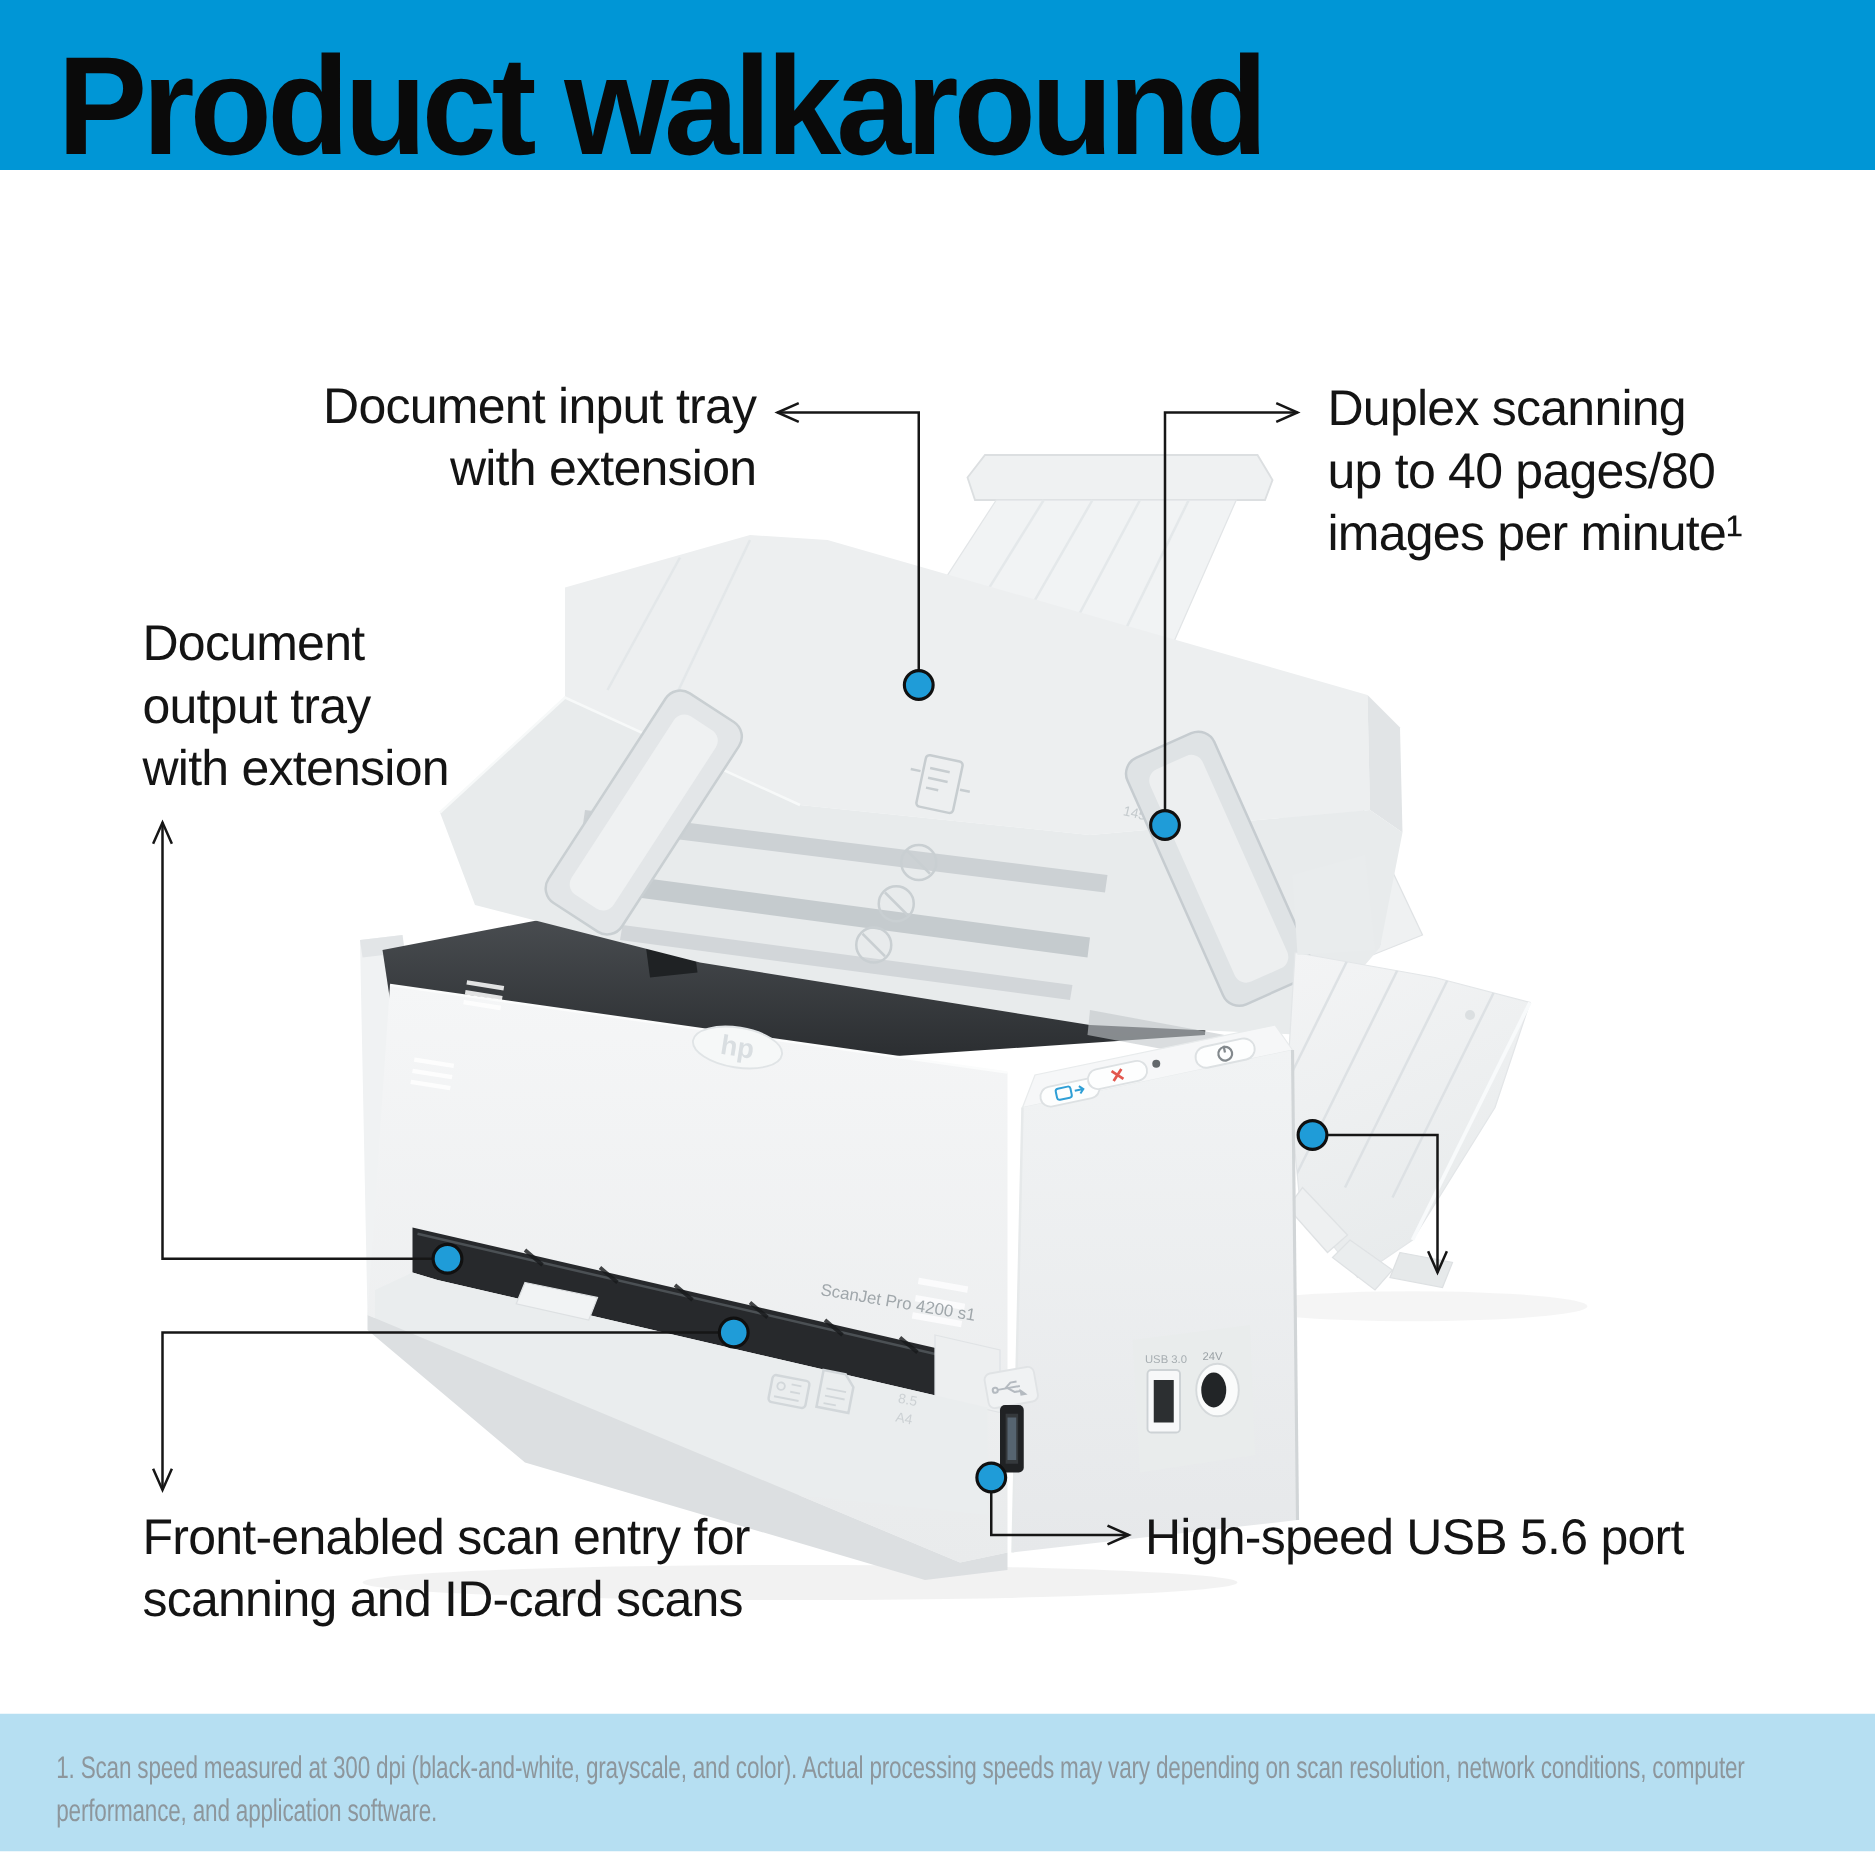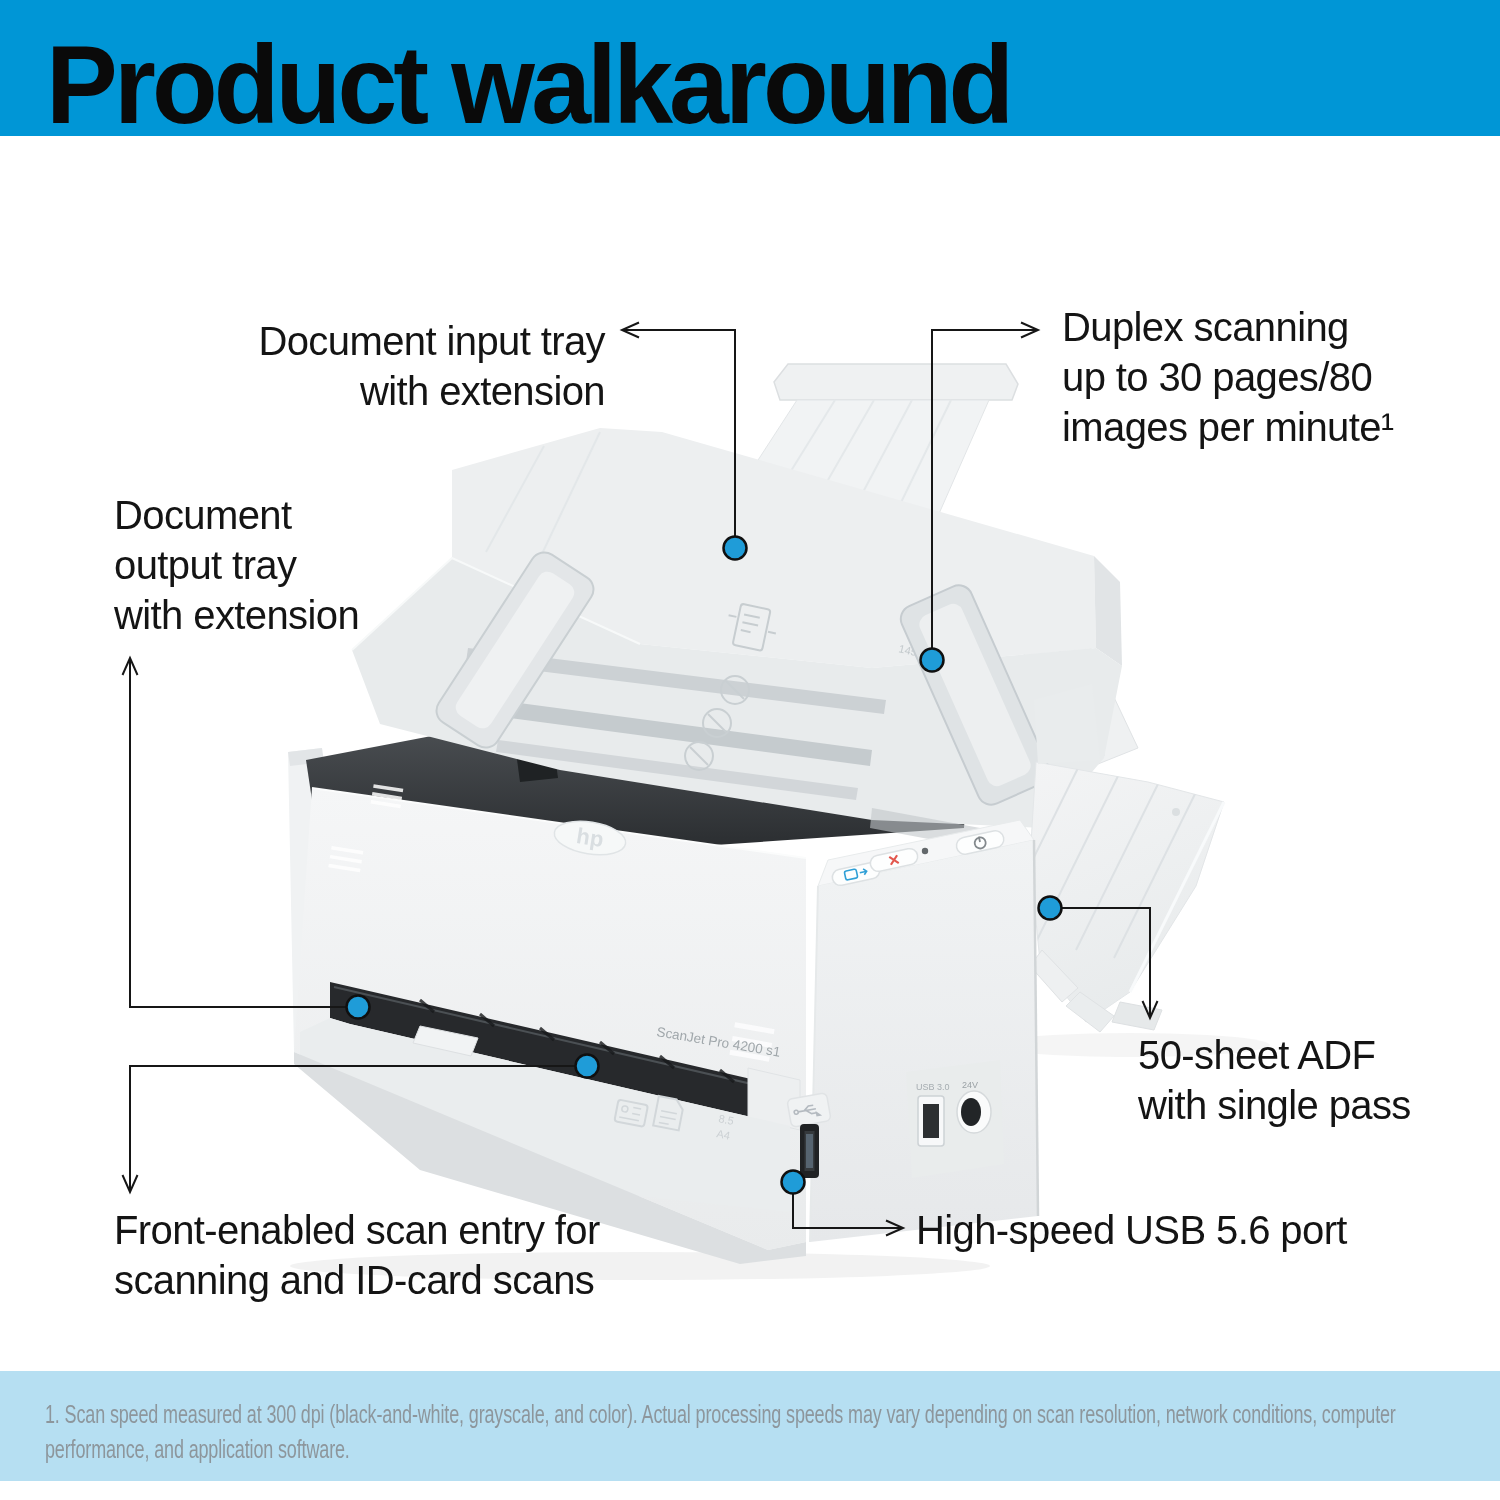--- a/index.html
+++ b/index.html
@@ -11,21 +11,21 @@
   .title{
     position:absolute;left:46px;top:18px;font-size:112px;font-weight:700;
     letter-spacing:-4px;color:#0a0a0a;white-space:nowrap;
     transform:scaleX(0.96);transform-origin:0 0;line-height:1.2;
   }
   .art{position:absolute;left:0;top:0;width:1500px;height:1500px;}
   .callout{
     position:absolute;font-size:40px;line-height:50px;letter-spacing:-0.6px;
     color:#141414;white-space:pre-line;
   }
-  .c-input   {right:895px;top:316px;text-align:right;}
+  .c-input   {right:895px;top:300px;text-align:right;}
   .c-duplex  {left:1062px;top:302px;}
   .c-output  {left:114px;top:490px;}
   .c-adf     {left:1138px;top:1030px;}
   .c-front   {left:114px;top:1205px;}
   .c-usb     {left:916px;top:1205px;}
   .footer{position:absolute;left:0;top:1371px;width:1500px;height:110px;background:#b6dff2;text-decoration:underline;}
   .footnote{
     position:absolute;left:45px;top:26px;width:1960px;
     font-size:25px;line-height:35px;color:#8d969c;letter-spacing:-0.2px;
     white-space:pre-line;transform:scaleX(0.72);transform-origin:0 0;
@@ -272,27 +272,25 @@
       <circle cx="358" cy="1007" r="11.5"></circle>
       <circle cx="587" cy="1066" r="11.5"></circle>
       <circle cx="1050" cy="908" r="11.5"></circle>
       <circle cx="793" cy="1182" r="11.5"></circle>
     </g>
   </svg>
 
   <div class="callout c-input">Document input tray
 with extension</div>
   <div class="callout c-duplex">Duplex scanning
-up to 30 pages/80
+up to 40 pages/80
 images per minute¹</div>
   <div class="callout c-output">Document
 output tray
 with extension</div>
-  <div class="callout c-adf">50-sheet ADF
-with single pass</div>
   <div class="callout c-front">Front-enabled scan entry for
 scanning and ID-card scans</div>
   <div class="callout c-usb">High-speed USB 5.6 port</div>
 
   <div class="footer">
     <div class="footnote">1. Scan speed measured at 300 dpi (black-and-white, grayscale, and color). Actual processing speeds may vary depending on scan resolution, network conditions, computer
 performance, and application software.</div>
   </div>
 
 </div>

